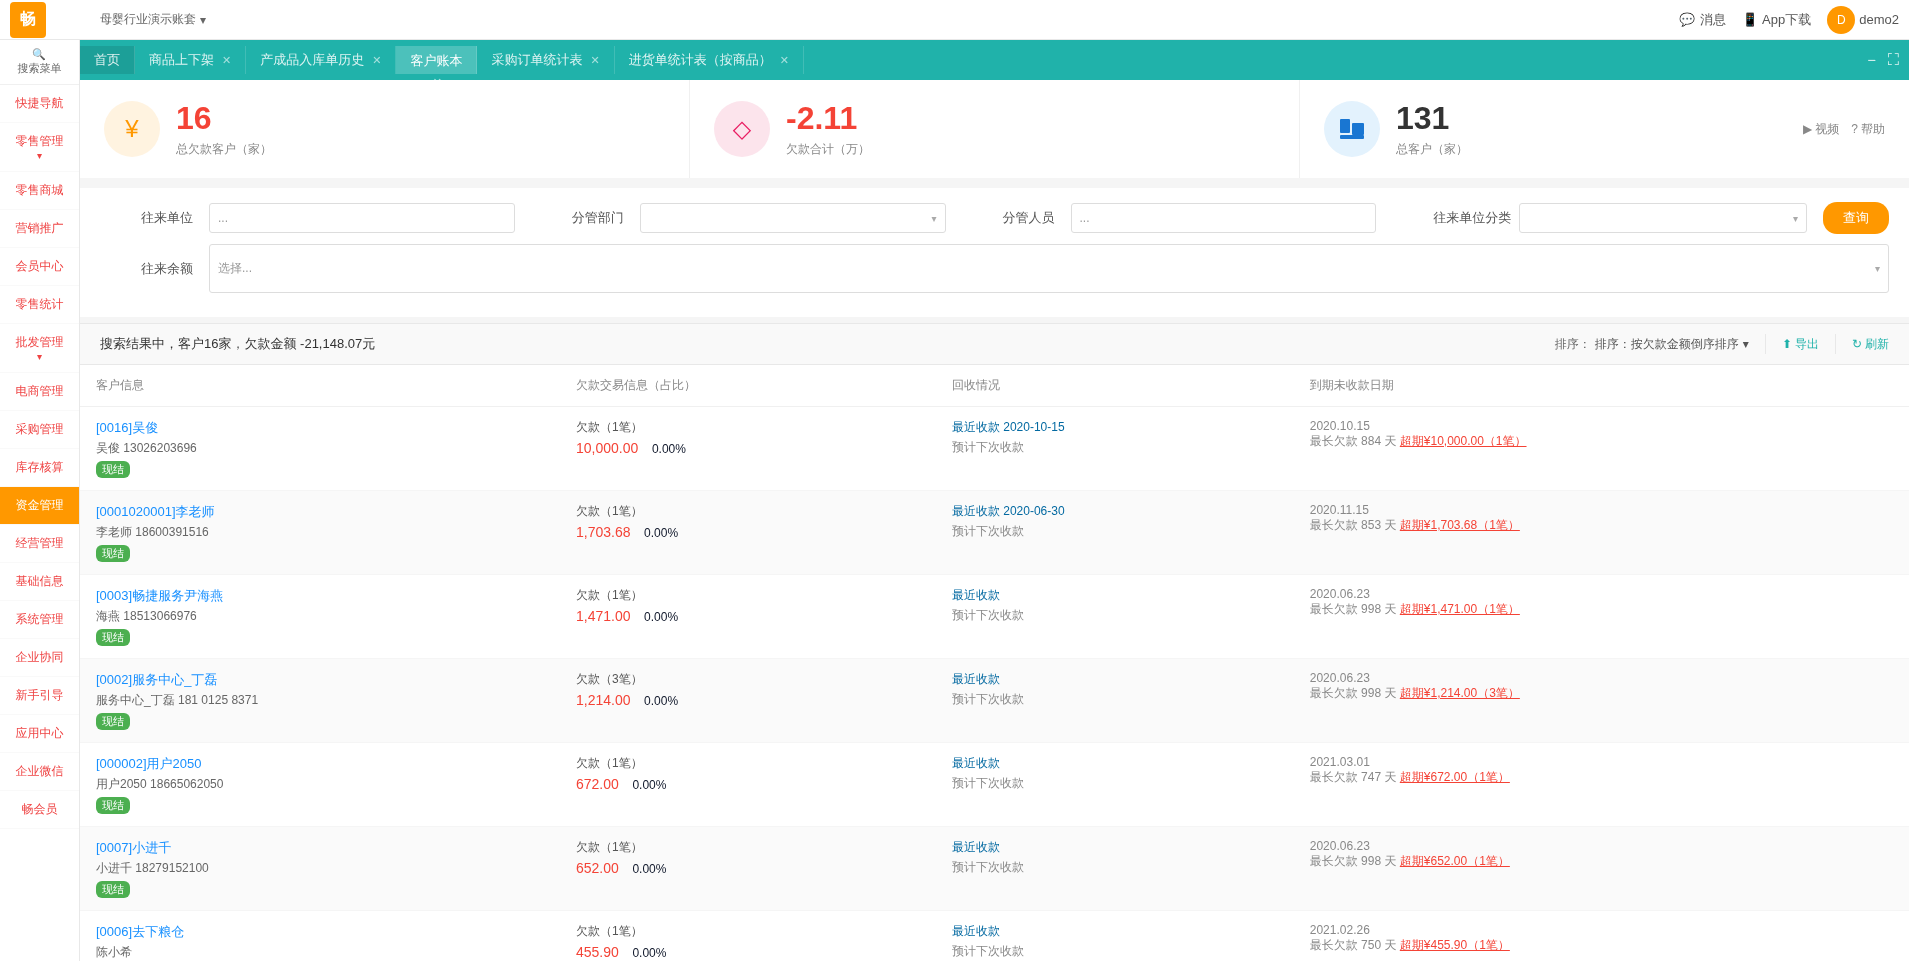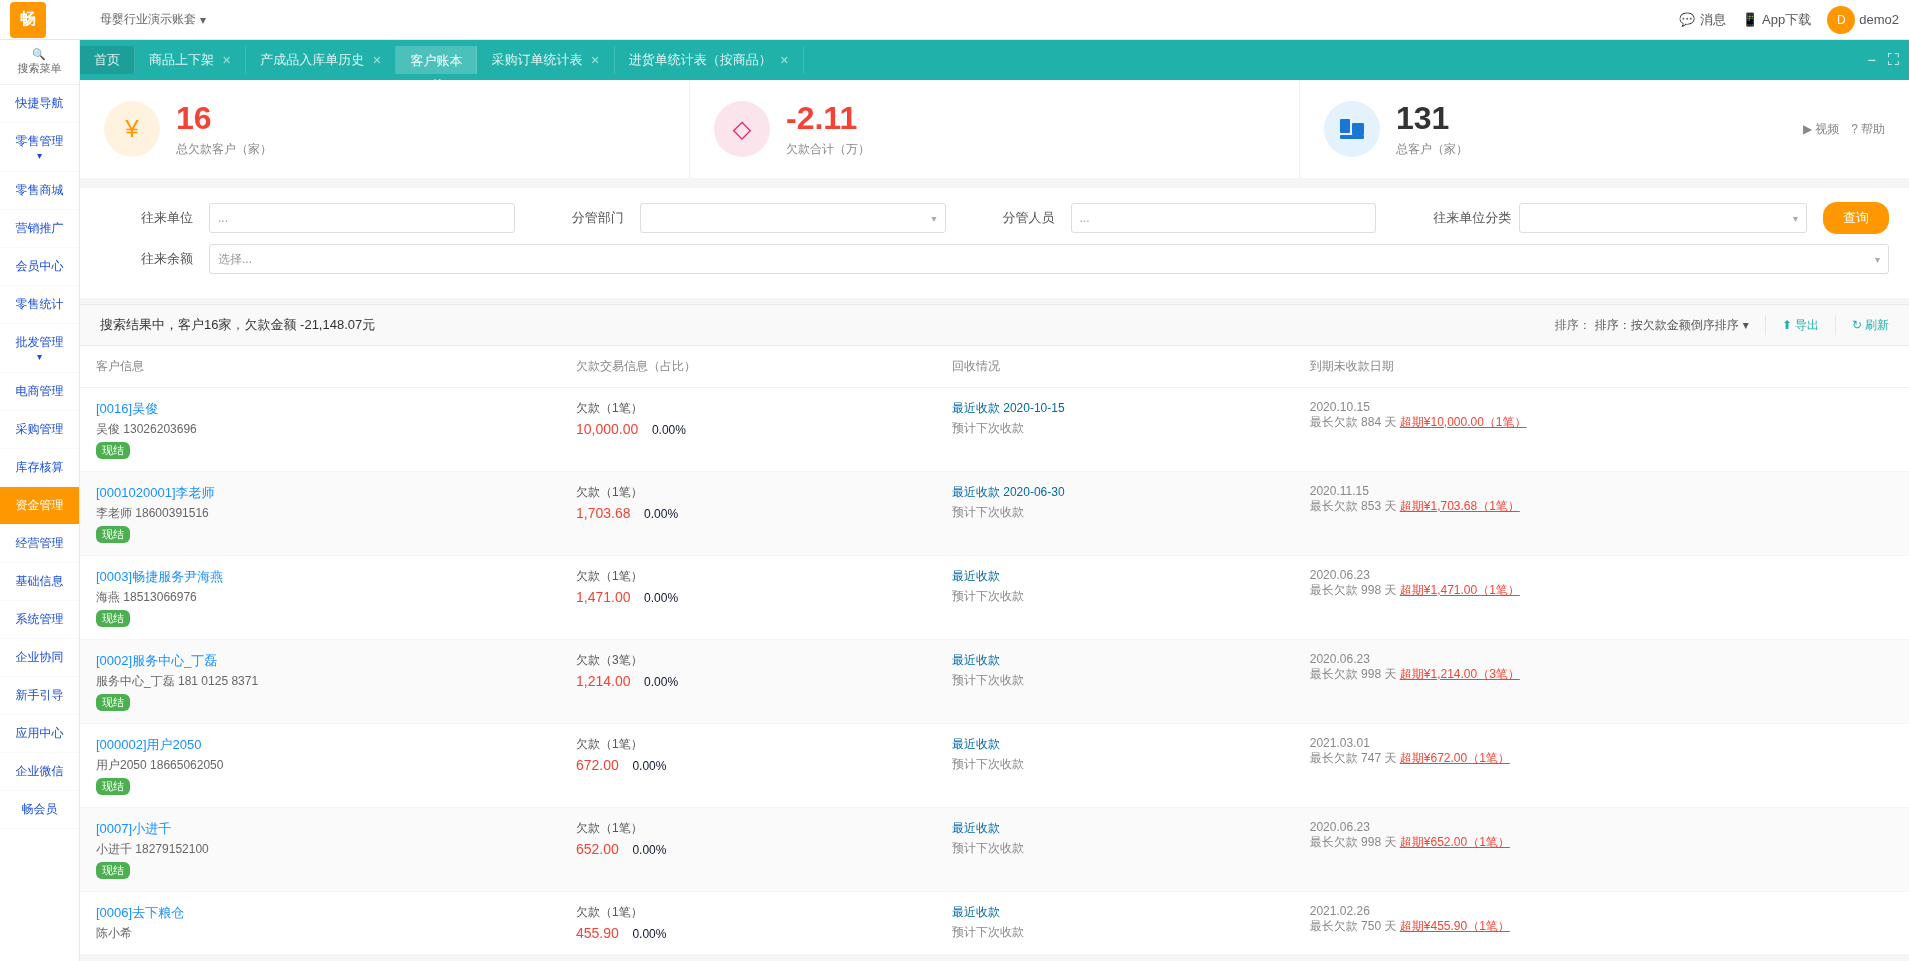--- a/index.html
+++ b/index.html
@@ -14,21 +14,21 @@
     .top-right { margin-left: auto; display: flex; align-items: center; gap: 16px; font-size: 13px; color: #555; }
     .top-right-item { display: flex; align-items: center; gap: 4px; cursor: pointer; }
     .avatar { width: 28px; height: 28px; border-radius: 50%; background: #ff9800; display: flex; align-items: center; justify-content: center; color: white; font-size: 12px; }
 
     
     .main-layout { display: flex; flex: 1; overflow: hidden; }
 
     
     .sidebar { width: 80px; background: #fff; border-right: 1px solid #e8e8e8; display: flex; flex-direction: column; flex-shrink: 0; overflow-y: auto; }
     .sidebar-search { padding: 8px 4px; text-align: center; font-size: 11px; color: #666; border-bottom: 1px solid #f0f0f0; cursor: pointer; }
-    .sidebar-item { padding: 10px 4px; text-align: center; font-size: 12px; color: #1d4ed8; cursor: pointer; border-bottom: 1px solid #f9f9f9; }
+    .sidebar-item { padding: 10px 4px; text-align: center; font-size: 12px; color: #ef4444; cursor: pointer; border-bottom: 1px solid #f9f9f9; }
     .sidebar-item.active { background: #ff9800; color: #fff; }
 
     
     .tab-bar { background: #20b2aa; display: flex; align-items: center; height: 40px; flex-shrink: 0; overflow-x: auto; }
     .tab-item { display: flex; align-items: center; padding: 6px 14px; height: 28px; color: rgba(255,255,255,0.85); font-size: 13px; cursor: pointer; white-space: nowrap; border-right: 1px solid rgba(255,255,255,0.15); gap: 6px; }
     .tab-item.active { background: rgba(255,255,255,0.2); color: #fff; flex-direction: column; }
     .tab-item.home { background: rgba(0,0,0,0.1); }
     .tab-close { font-size: 11px; opacity: 0.7; margin-left: 2px; }
     .tab-bar-actions { margin-left: auto; display: flex; align-items: center; gap: 8px; padding-right: 10px; }
     .tab-bar-btn { color: rgba(255,255,255,0.85); cursor: pointer; font-size: 16px; }
@@ -51,21 +51,21 @@
     .stat-card-right { margin-left: auto; display: flex; gap: 12px; font-size: 12px; color: #888; align-items: flex-start; }
     .stat-helper { display: flex; align-items: center; gap: 3px; cursor: pointer; }
 
     
     .filter-area { background: #fff; padding: 14px 20px; margin-bottom: 6px; }
     .filter-row { display: flex; align-items: center; gap: 16px; margin-bottom: 10px; }
     .filter-item { display: flex; align-items: center; gap: 8px; flex: 1; margin-left: 41px; }
     .filter-label { font-size: 13px; color: #555; white-space: nowrap; min-width: 60px; }
     .filter-input { flex: 1; border: 1px solid #ddd; border-radius: 3px; padding: 5px 8px; font-size: 12px; color: #333; display: flex; align-items: center; justify-content: space-between; cursor: pointer; background: #fff; min-height: 30px; }
     .filter-input-text { color: #999; }
-    .filter-select { flex: 1; border: 1px solid #ddd; border-radius: 3px; padding: 5px 8px; font-size: 12px; color: #999; display: flex; align-items: center; justify-content: space-between; cursor: pointer; background: #fff; min-height: 30px; }
+    .filter-select { flex: 1; border: 1px solid #ddd; border-radius: 3px; padding: 15px 8px; font-size: 12px; color: #999; display: flex; align-items: center; justify-content: space-between; cursor: pointer; background: #fff; min-height: 30px; }
     .filter-btn-query { background: #ff9800; color: #fff; border: none; border-radius: 14px; padding: 7px 20px; font-size: 13px; cursor: pointer; white-space: nowrap; }
     .filter-collapse { text-align: center; padding: 6px; color: #20b2aa; font-size: 12px; cursor: pointer; border-top: 1px solid #f0f0f0; }
 
     
     .results-header { background: #f9f9f9; padding: 10px 20px; display: flex; align-items: center; justify-content: space-between; border-top: 1px solid #e8e8e8; border-bottom: 1px solid #e8e8e8; }
     .results-info { font-size: 13px; color: #555; }
     .results-info span { color: #333; font-weight: 500; }
     .results-actions { display: flex; align-items: center; gap: 16px; font-size: 12px; color: #666; }
     .results-sort { display: flex; align-items: center; gap: 4px; }
     .sort-dropdown { display: flex; align-items: center; gap: 4px; color: #555; cursor: pointer; }

